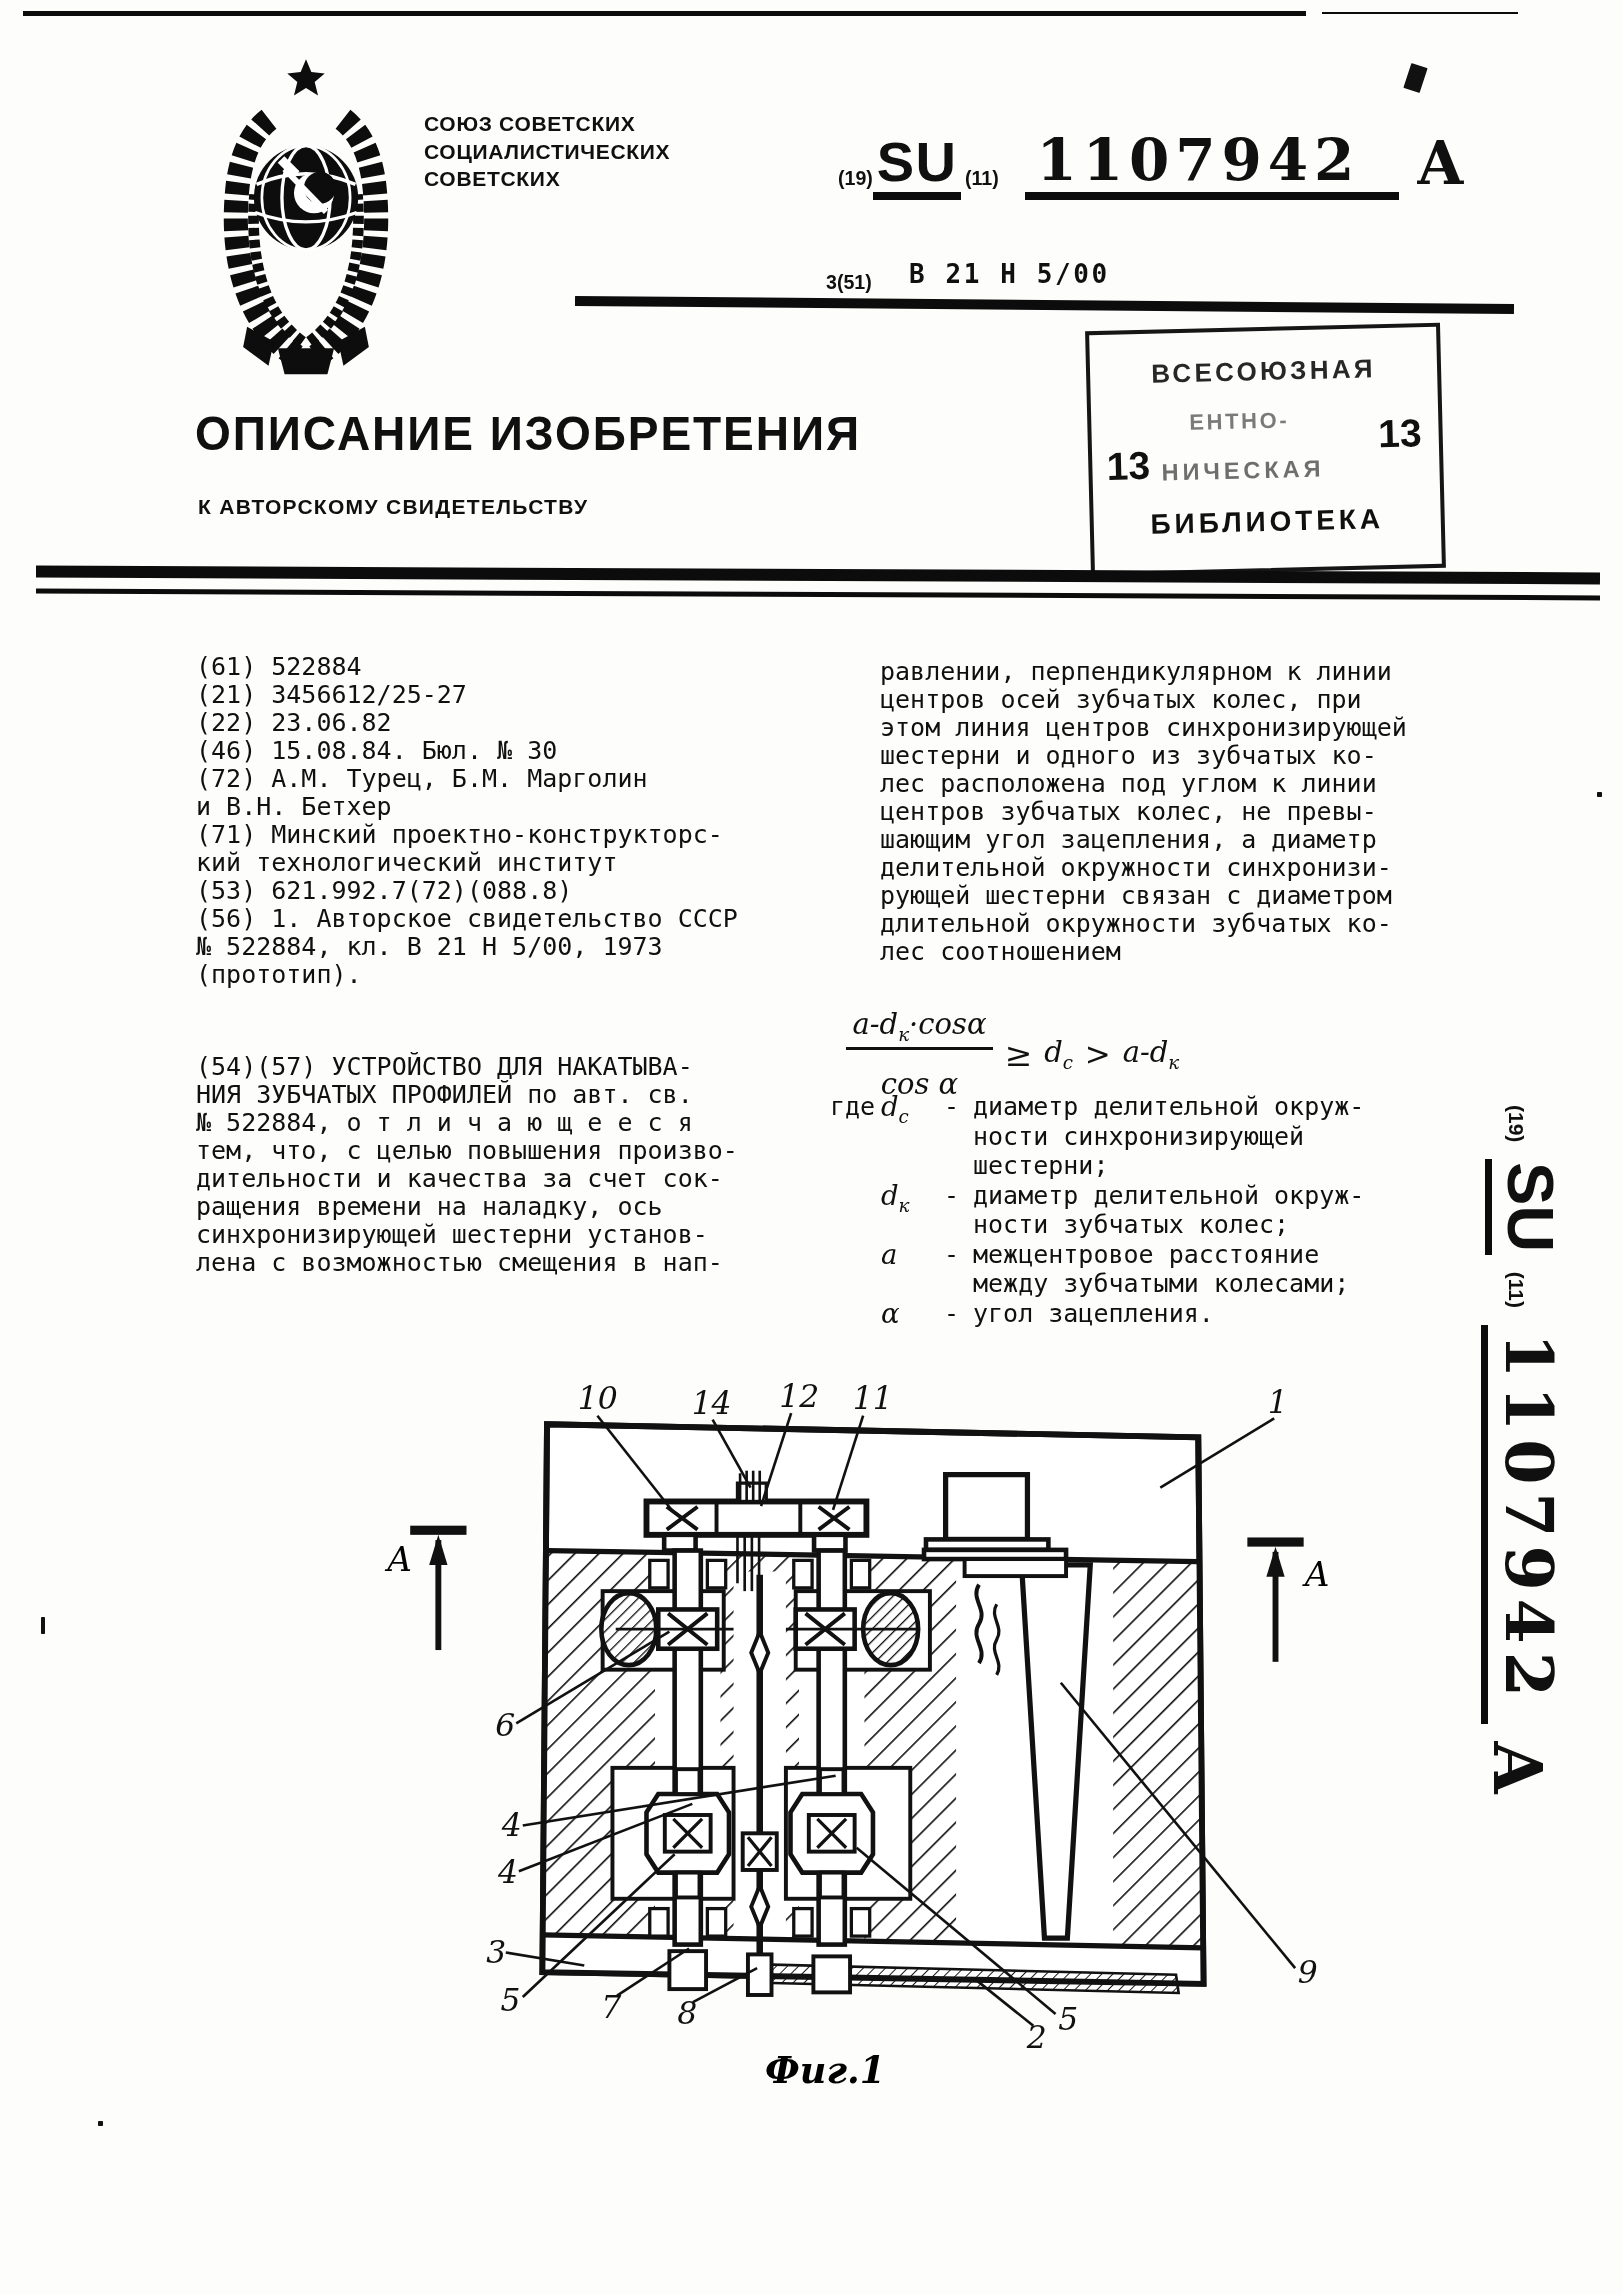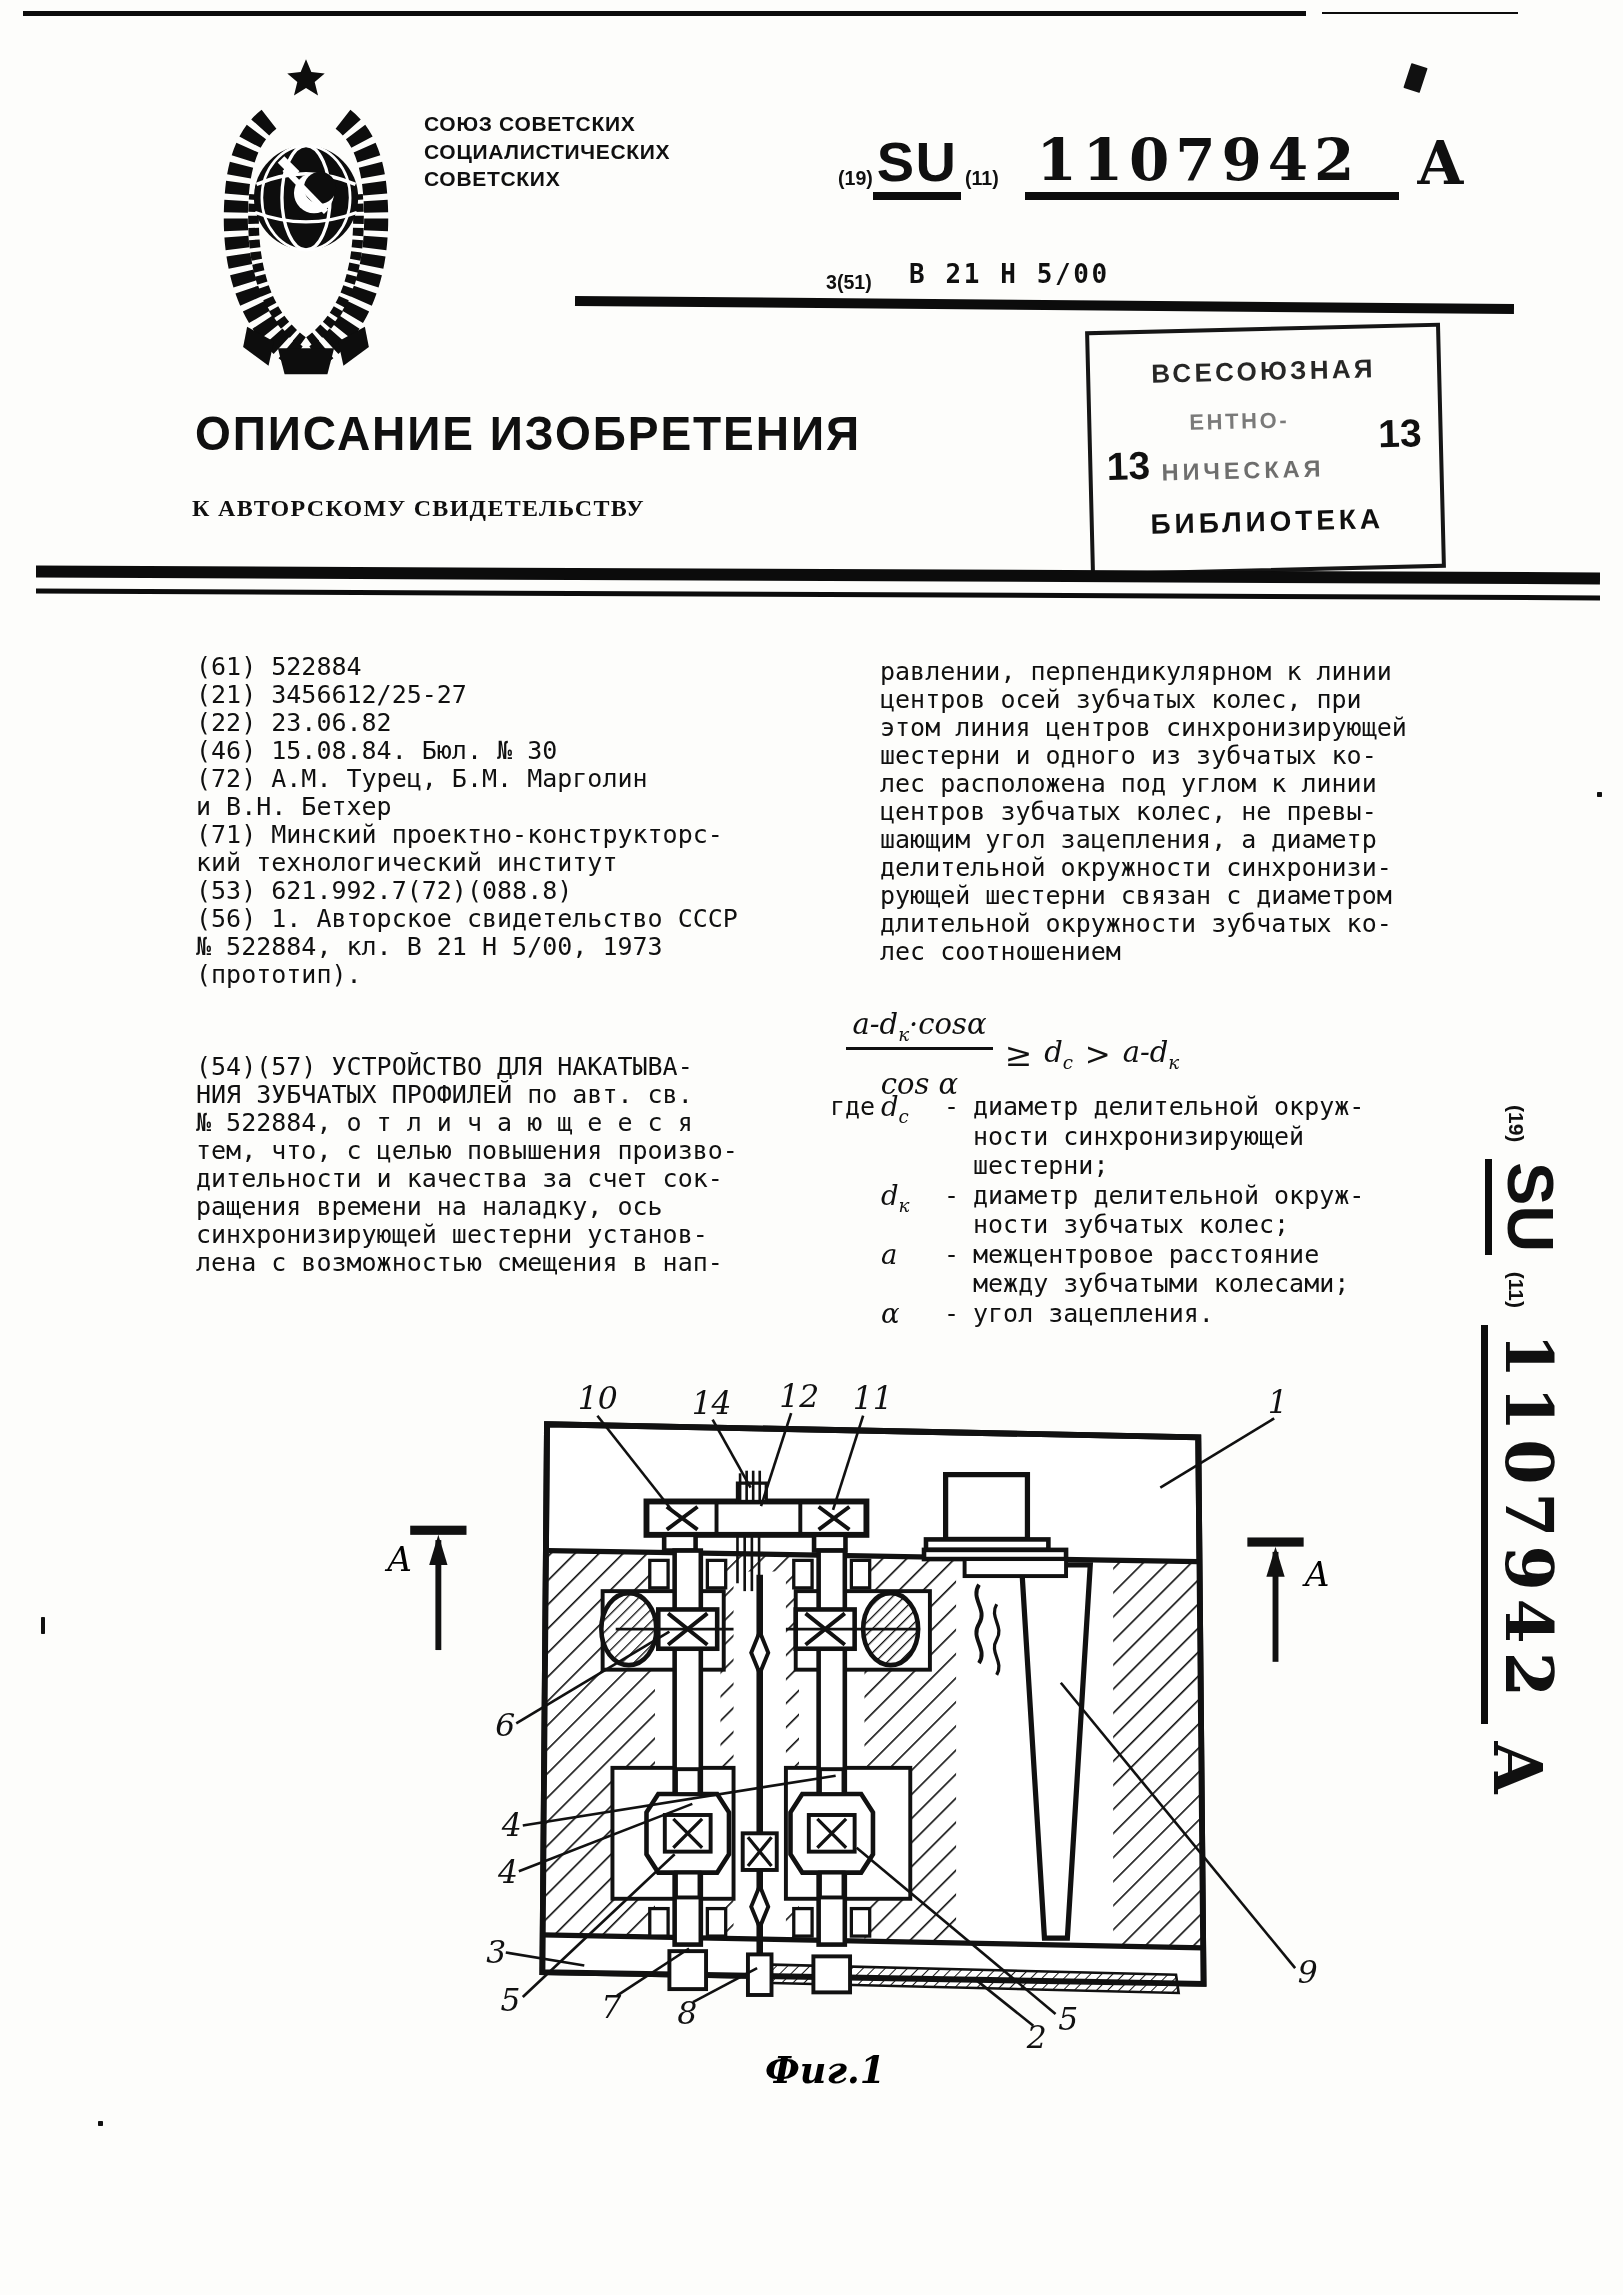--- a/index.html
+++ b/index.html
@@ -14,21 +14,21 @@
   
   .emblem-caption{left:424px;top:110px;font-size:21px;line-height:27.5px;font-weight:bold;letter-spacing:0.7px;}
   .pub-small{font-size:19.6px;font-weight:bold;}
   .pub-big-su{font-size:56px;font-weight:bold;letter-spacing:1.3px;line-height:56px;border-bottom:8.5px solid #0c0c0c;padding:0 3.9px 1.3px 3.9px;}
   .pub-num{font-size:58px;font-weight:bold;letter-spacing:5.9px;line-height:58px;border-bottom:8.5px solid #0c0c0c;padding:0 39px 2.6px 11.8px;}
   .pub-kind{font-size:59px;font-weight:bold;line-height:59px;}
   .cls-prefix{left:826px;top:271px;font-size:19.6px;font-weight:bold;}
   .cls-code{left:909px;top:259px;font-size:26px;font-weight:bold;letter-spacing:2.6px;}
   .committee{left:202px;top:308px;font-size:22px;line-height:30px;font-weight:bold;letter-spacing:0.3px;}
   .doc-title{left:195px;top:406px;font-size:48px;font-weight:bold;letter-spacing:2px;transform:scaleX(.96);transform-origin:left top;}
-  .doc-subtitle{left:192px;top:495px;font-size:24px;font-weight:bold;letter-spacing:1.3px;font-family:Liberation Serif, serif;}
+  .doc-subtitle{left:198px;top:495px;font-size:21px;font-weight:bold;letter-spacing:1.3px;}
   
   .stamp{left:1088px;top:327px;width:347px;height:237px;border:4.6px solid #161616;transform:rotate(-1.4deg);}
   .stamp .s1{position:absolute;left:0;right:0;top:25px;text-align:center;font-size:26px;font-weight:bold;letter-spacing:3.3px;opacity:.9;}
   .stamp .s2{position:absolute;left:98px;top:77px;font-size:22px;font-weight:bold;letter-spacing:2.6px;opacity:.55;}
   .stamp .s3{position:absolute;left:69px;top:126px;font-size:23.6px;font-weight:bold;letter-spacing:3.9px;opacity:.6;}
   .stamp .s4{position:absolute;left:0;right:0;top:175px;text-align:center;font-size:28px;font-weight:bold;letter-spacing:3.9px;}
   .stamp .n13l{position:absolute;left:14.4px;top:110px;font-size:39px;font-weight:bold;}
   .stamp .n13r{position:absolute;right:17px;top:84px;font-size:39px;font-weight:bold;}
   
   .col{font-size:25px;line-height:28px;letter-spacing:0;}

